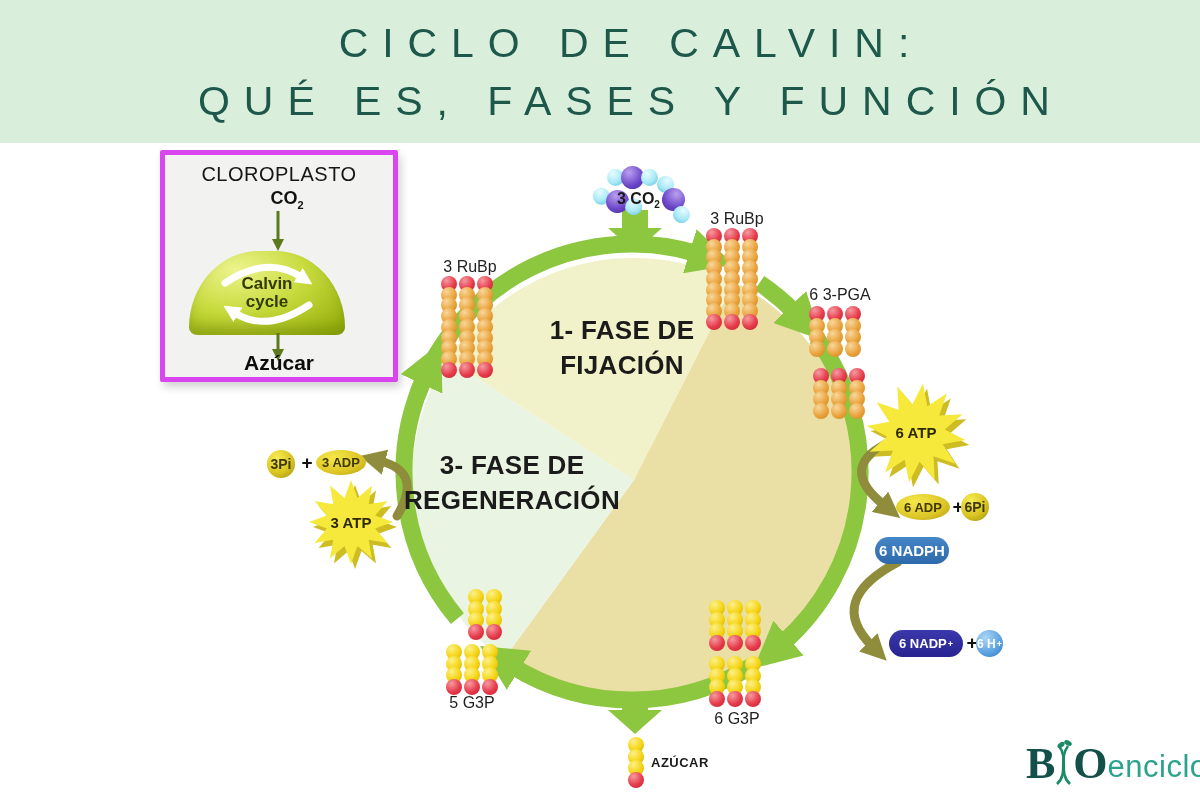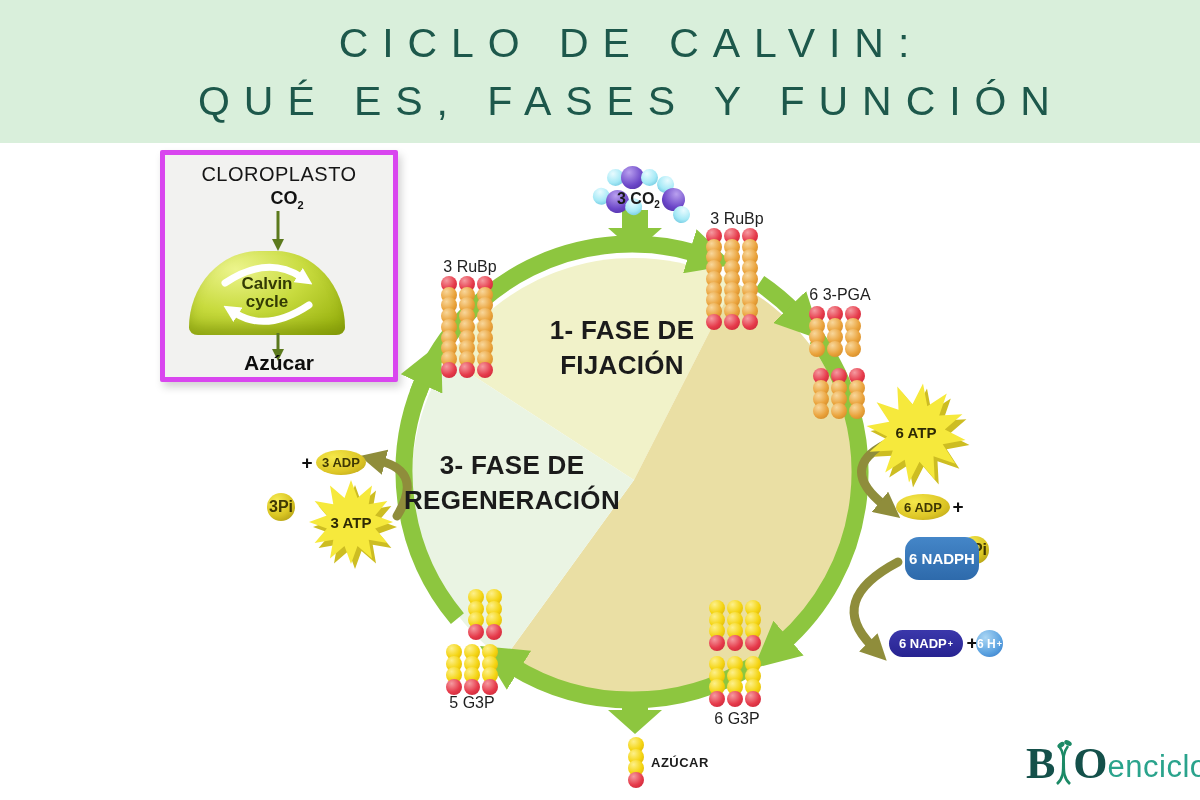--- a/index.html
+++ b/index.html
@@ -50,21 +50,21 @@
   .bead-r{background:radial-gradient(circle at 35% 28%,#f59aa0,#e63b4b 55%,#c11f31);}
   .bead-y{background:radial-gradient(circle at 35% 28%,#fdf08a,#f4d411 55%,#d3a808);}
   .stack-label{position:absolute;text-align:center;color:#1f1f1f;font-size:16px;font-weight:500;}
 
   
   .tok{position:absolute;display:flex;align-items:center;justify-content:center;font-weight:700;}
   .tok-atp{color:#2e2a05;font-size:15px;}
   .tok-ellipse{border-radius:50%;background:radial-gradient(ellipse at 35% 30%,#f5e84a,#ddc626 60%,#b39d14);
                color:#3f3804;font-size:13px;}
   .tok-sphere-y{border-radius:50%;background:radial-gradient(circle at 35% 28%,#f7ec55,#d9c522 55%,#a08e10);
-               color:#3f3804;font-size:16px;margin-top:43px;}
+               color:#3f3804;font-size:14px;}
   .tok-plus{color:#111;font-size:19px;font-weight:700;}
   .tok-nadph{border-radius:14px;background:linear-gradient(#4486c8,#2e6aab);color:#fff;font-size:15px;}
   .tok-nadp{border-radius:14px;background:linear-gradient(#3b38ab,#272391);color:#fff;font-size:13px;}
   .tok-h{border-radius:50%;background:radial-gradient(circle at 35% 28%,#aad6f4,#5ba2e0 60%,#2f73c4);
          color:#fff;font-size:12px;}
   .tok sup{font-size:9px;margin-left:1px;}
 
   
   .mol{position:absolute;display:flex;align-items:center;}
   .atom-o{width:17px;height:17px;border-radius:50%;
@@ -387,21 +387,21 @@
     <span class="atom-o"></span>
       <span class="atom-c"></span>
       <span class="atom-o"></span>
   </div>
   <div class="co2-label" style="left:617px;top:190px;"><span>3 CO</span><sub>2</sub></div>
 
   <div class="tok tok-atp" style="left:886px;top:424px;width:60px;">6 ATP</div>
   <div class="tok tok-ellipse" style="left:896px;top:494px;width:54px;height:26px;">6 ADP</div>
   <div class="tok tok-plus" style="left:950px;top:496px;width:16px;height:22px;">+</div>
   <div class="tok tok-sphere-y" style="left:961px;top:493px;width:28px;height:28px;">6Pi</div>
-  <div class="tok tok-nadph" style="left:875px;top:537px;width:74px;height:43px;margin-left:30px;">6 NADPH</div>
+  <div class="tok tok-nadph" style="left:875px;top:537px;width:74px;height:27px;">6 NADPH</div>
   <div class="tok tok-nadp" style="left:889px;top:630px;width:74px;height:27px;">
       <span>6 NADP</span>
       <sup>+</sup>
     </div>
   <div class="tok tok-plus" style="left:964px;top:632px;width:16px;height:22px;">+</div>
   <div class="tok tok-h" style="left:976px;top:630px;width:27px;height:27px;">
       <span>6 H</span>
       <sup>+</sup>
     </div>
 

